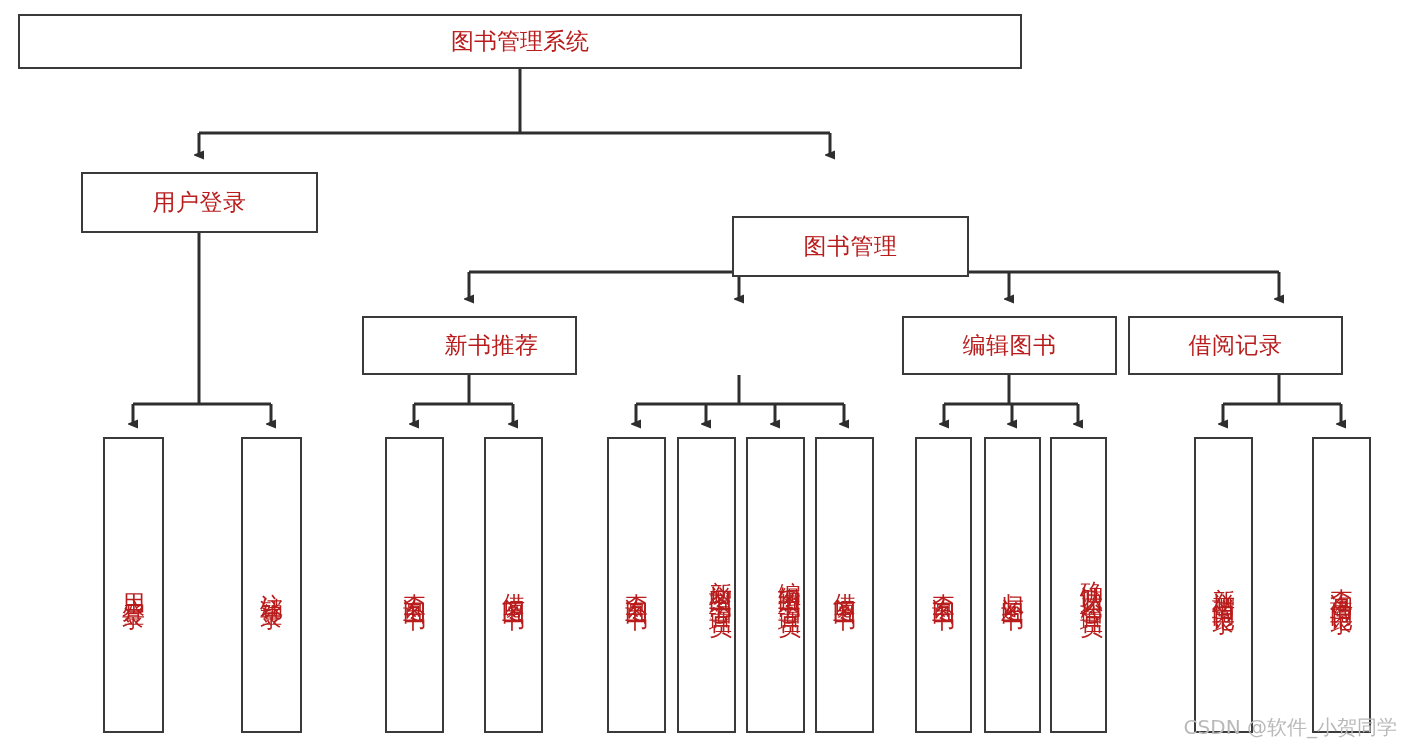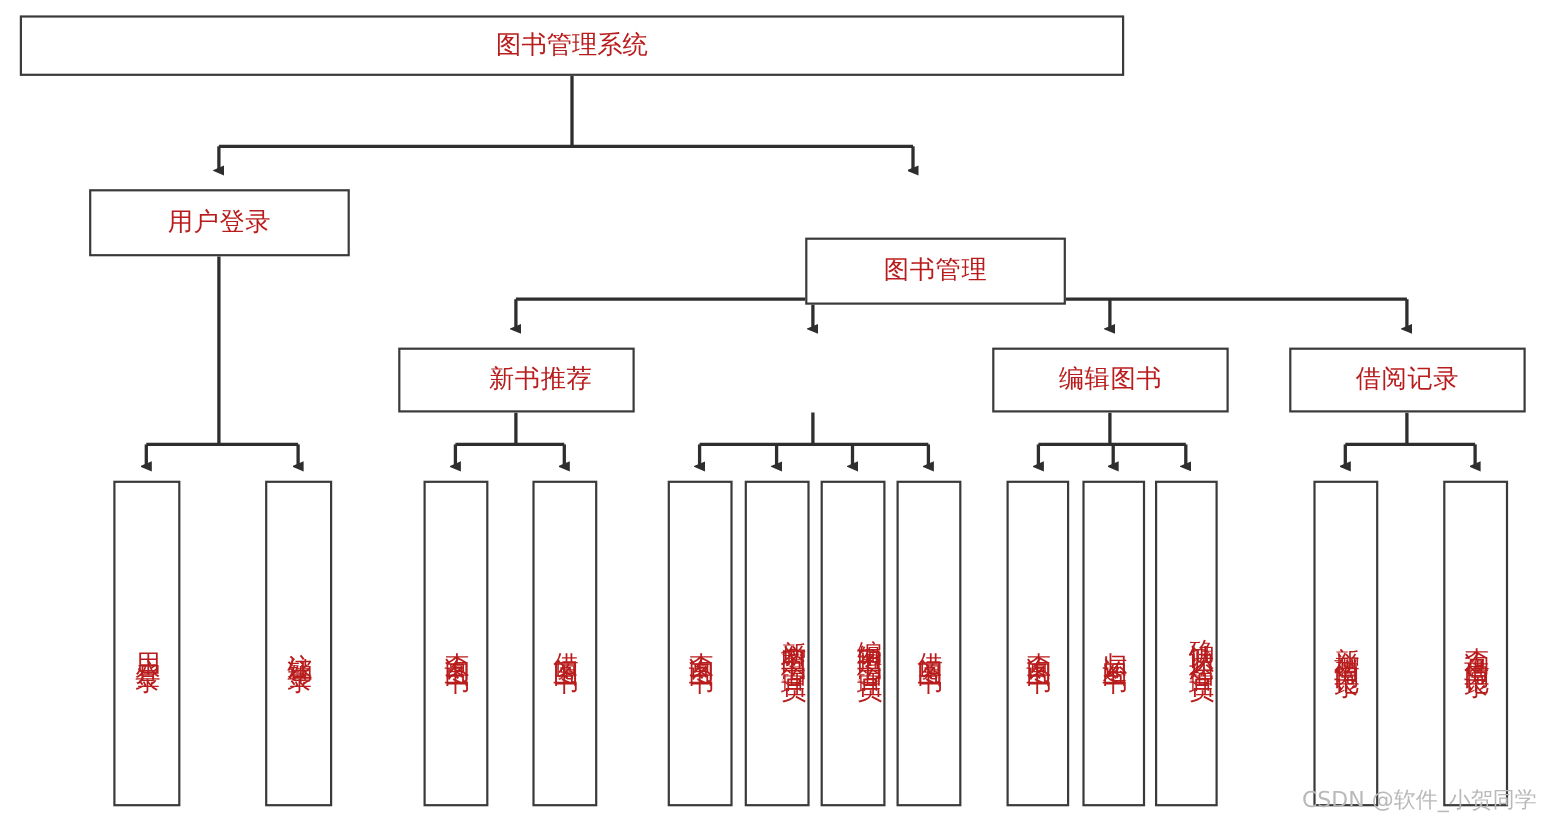--- a/index.html
+++ b/index.html
@@ -134,21 +134,21 @@
   <div class="node horiz" style="left:732px; top:172px; width:237px; height:61px;margin-top:44px;">
     <span class="label">图书管理</span>
   </div>
 
   <div class="node horiz" style="left:362px; top:316px; width:215px; height:59px;padding-left:44px;">
     <span class="label">新书推荐</span>
   </div>
   <div class="node horiz" style="left:902px; top:316px; width:215px; height:59px;">
     <span class="label">编辑图书</span>
   </div>
-  <div class="node horiz" style="left:1172px; top:316px; width:215px; height:59px;">
+  <div class="node horiz" style="left:1128px; top:316px; width:215px; height:59px;">
     <span class="label">借阅记录</span>
   </div>
 
   <div class="node vert center-v" style="left:103px; top:437px; width:61px; height:296px;">
     <span class="label">用户登录</span>
   </div>
   <div class="node vert center-v" style="left:241px; top:437px; width:61px; height:296px;">
     <span class="label">注销登录</span>
   </div>
 

